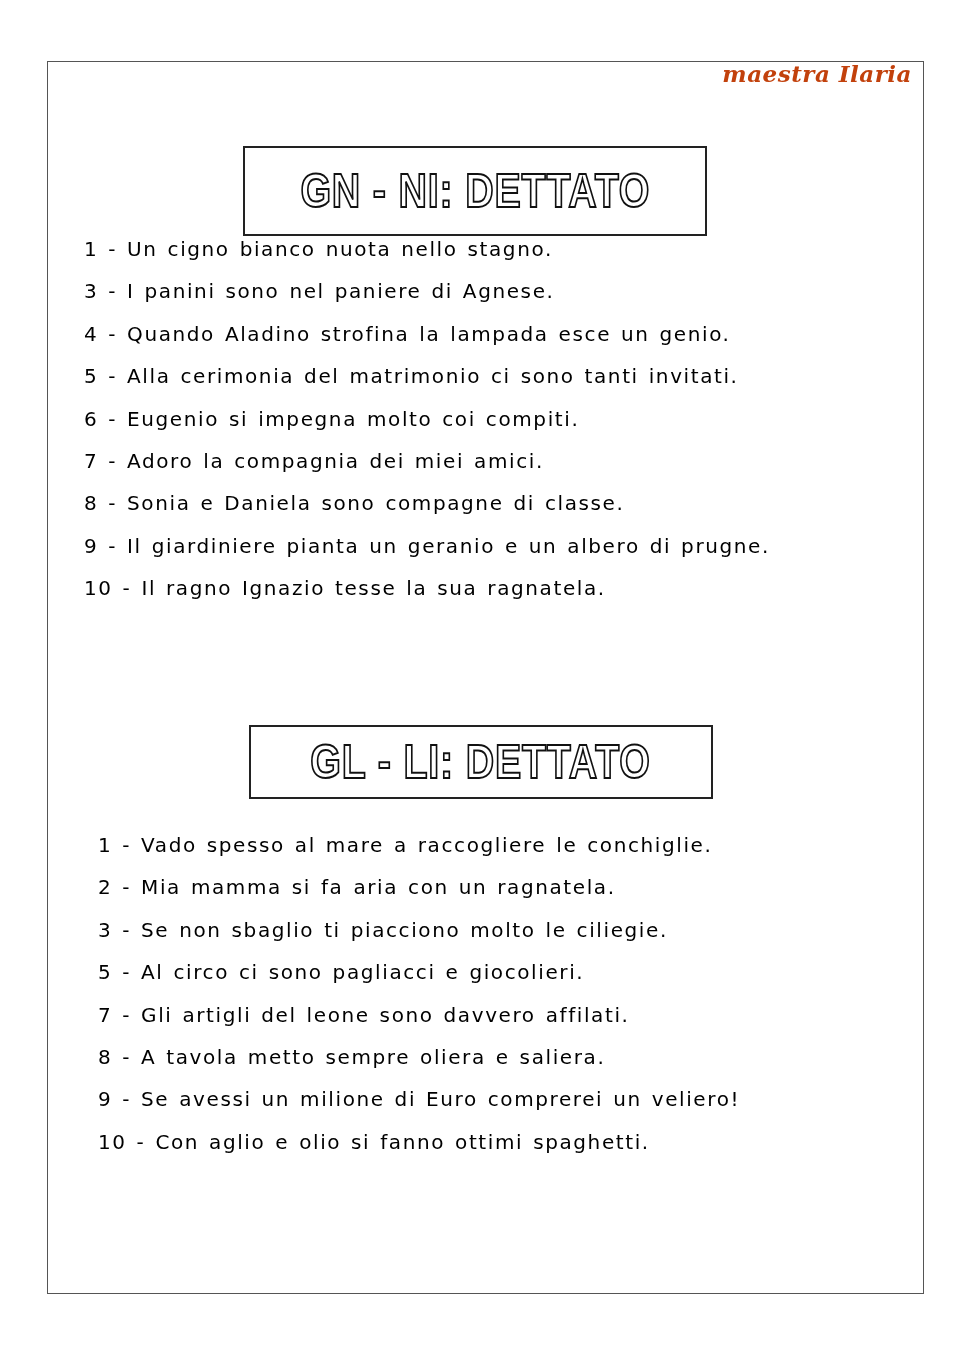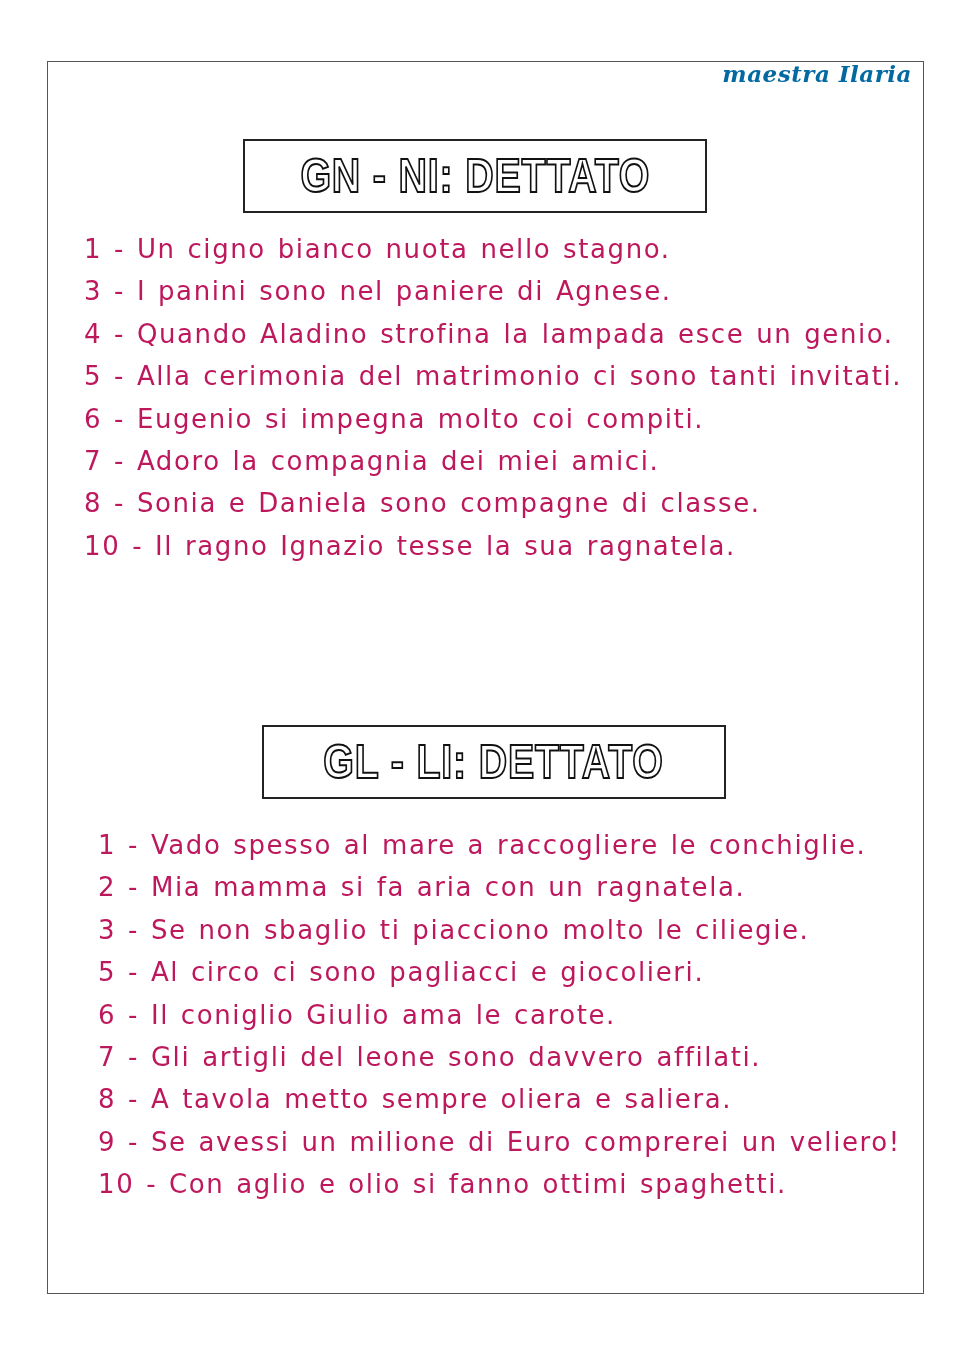--- a/index.html
+++ b/index.html
@@ -25,34 +25,34 @@
       box-sizing: border-box;
     }
     .author {
       position: absolute;
       right: 48px;
       top: 60px;
       font-family: "DejaVu Serif", serif;
       font-style: italic;
       font-weight: bold;
       font-size: 23px;
-      color: #0369a1;
+      color: #c2410c;
       letter-spacing: 0.5px;
     }
     .title-box {
       position: absolute;
       border: 2.5px solid #222222;
       box-sizing: border-box;
       display: flex;
       align-items: center;
       justify-content: center;
       background: #ffffff;
     }
-    .title-box.t1 { left: 243px; top: 139px; width: 464px; height: 74px; }
-    .title-box.t2 { left: 262px; top: 725px; width: 464px; height: 74px; }
+    .title-box.t1 { left: 243px; top: 146px; width: 464px; height: 90px; }
+    .title-box.t2 { left: 249px; top: 725px; width: 464px; height: 74px; }
     .title-text {
       font-family: "Liberation Sans", sans-serif;
       font-weight: bold;
       font-size: 48px;
       letter-spacing: 1px;
       color: #ffffff;
       -webkit-text-stroke: 2px #111111;
       transform: scaleX(0.82);
       line-height: 1;
     }
@@ -60,25 +60,25 @@
       position: absolute;
       margin: 0;
       padding: 0;
       list-style: none;
     }
     .list.l1 { left: 84px; top: 234px; }
     .list.l2 { left: 90px; top: 830px; margin-left: 8px; }
     .list li {
       height: 42.4px;
       line-height: 30px;
-      font-size: 26px;
+      font-size: 20px;
       letter-spacing: 1.6px;
       word-spacing: 2px;
       white-space: nowrap;
-      color: #be185d;
+      color: #000000;
     }
     .num { }
     .sep { }
   </style>
 </head>
 <body>
 
 <div class="page-frame"></div>
 
 <div class="author">maestra Ilaria</div>
@@ -88,30 +88,30 @@
 </div>
 
 <ol class="list l1">
   <li><span class="num">1</span><span class="sep"> - </span><span>Un cigno bianco nuota nello stagno.</span></li>
   <li><span class="num">3</span><span class="sep"> - </span><span>I panini sono nel paniere di Agnese.</span></li>
   <li><span class="num">4</span><span class="sep"> - </span><span>Quando Aladino strofina la lampada esce un genio.</span></li>
   <li><span class="num">5</span><span class="sep"> - </span><span>Alla cerimonia del matrimonio ci sono tanti invitati.</span></li>
   <li><span class="num">6</span><span class="sep"> - </span><span>Eugenio si impegna molto coi compiti.</span></li>
   <li><span class="num">7</span><span class="sep"> - </span><span>Adoro la compagnia dei miei amici.</span></li>
   <li><span class="num">8</span><span class="sep"> - </span><span>Sonia e Daniela sono compagne di classe.</span></li>
+  <li><span class="num">9</span><span class="sep"> - </span><span>Il giardiniere pianta un geranio e un albero di prugne.</span></li>
   <li><span class="num">10</span><span class="sep"> - </span><span>Il ragno Ignazio tesse la sua ragnatela.</span></li>
 </ol>
 
 <div class="title-box t2">
   <span class="title-text">GL - LI: DETTATO</span>
 </div>
 
 <ol class="list l2">
   <li><span class="num">1</span><span class="sep"> - </span><span>Vado spesso al mare a raccogliere le conchiglie.</span></li>
   <li><span class="num">2</span><span class="sep"> - </span><span>Mia mamma si fa aria con un ragnatela.</span></li>
   <li><span class="num">3</span><span class="sep"> - </span><span>Se non sbaglio ti piacciono molto le ciliegie.</span></li>
   <li><span class="num">5</span><span class="sep"> - </span><span>Al circo ci sono pagliacci e giocolieri.</span></li>
-  <li><span class="num">6</span><span class="sep"> - </span><span>Il coniglio Giulio ama le carote.</span></li>
   <li><span class="num">7</span><span class="sep"> - </span><span>Gli artigli del leone sono davvero affilati.</span></li>
   <li><span class="num">8</span><span class="sep"> - </span><span>A tavola metto sempre oliera e saliera.</span></li>
   <li><span class="num">9</span><span class="sep"> - </span><span>Se avessi un milione di Euro comprerei un veliero!</span></li>
   <li><span class="num">10</span><span class="sep"> - </span><span>Con aglio e olio si fanno ottimi spaghetti.</span></li>
 </ol>
 
 </body></html>

